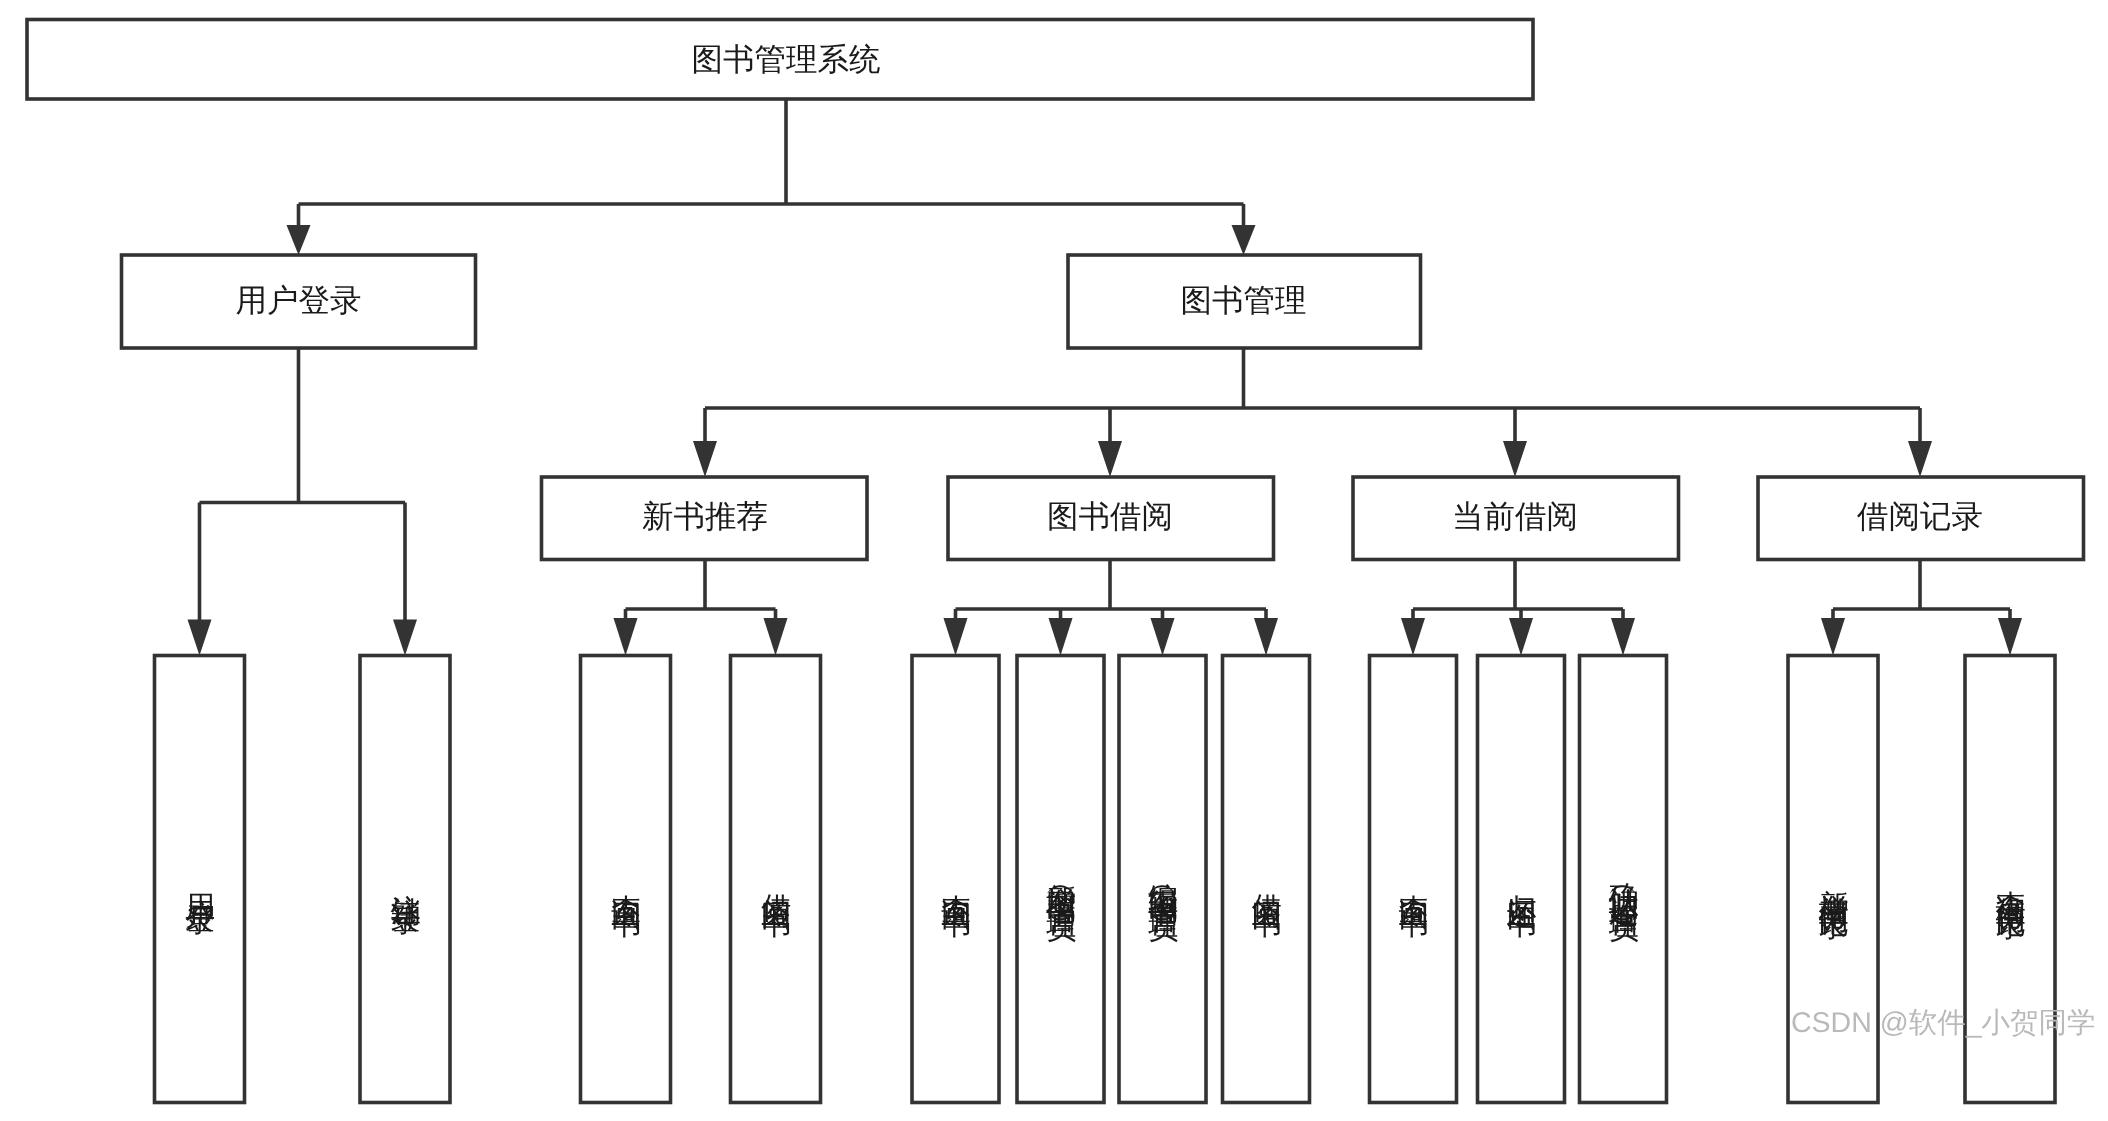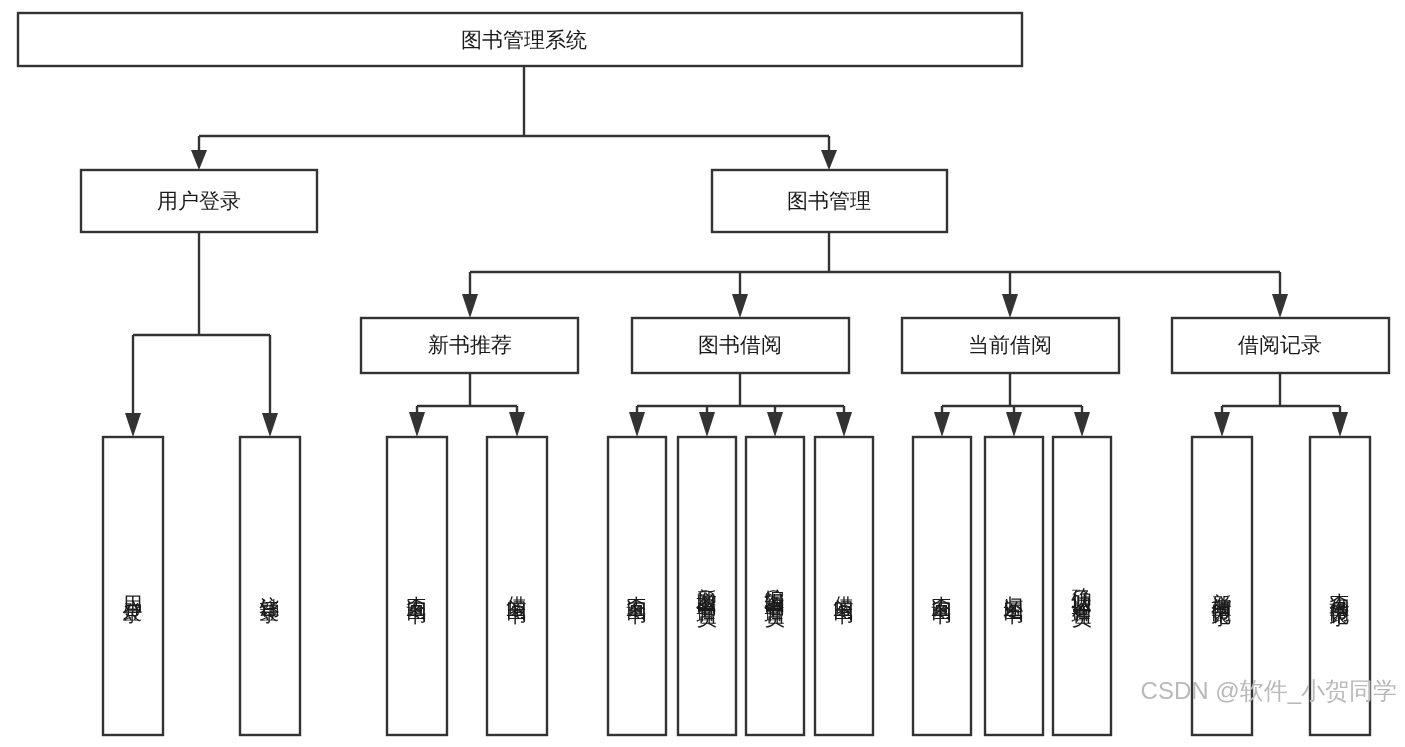--- a/index.html
+++ b/index.html
@@ -53,23 +53,23 @@
     font-size: 20px;
     fill: #1a1a1a;
     text-anchor: middle;
     writing-mode: vertical-rl;
     glyph-orientation-vertical: 0;
     letter-spacing: 3px;
   }
   .watermark {
     position: absolute;
     right: 8px;
-    bottom: 8px;
-    font-family: "Liberation Sans", "DejaVu Sans", sans-serif;
-    font-size: 24px;
+    bottom: 20px;
+    font-family: "Liberation Sans", "DejaVu Sans", sans-serif;
+    font-size: 19px;
     color: #b9b9b9;
     white-space: nowrap;
     user-select: none;
   }
 </style>
 </head>
 <body>
 
 <div id="diagram-root">
 

